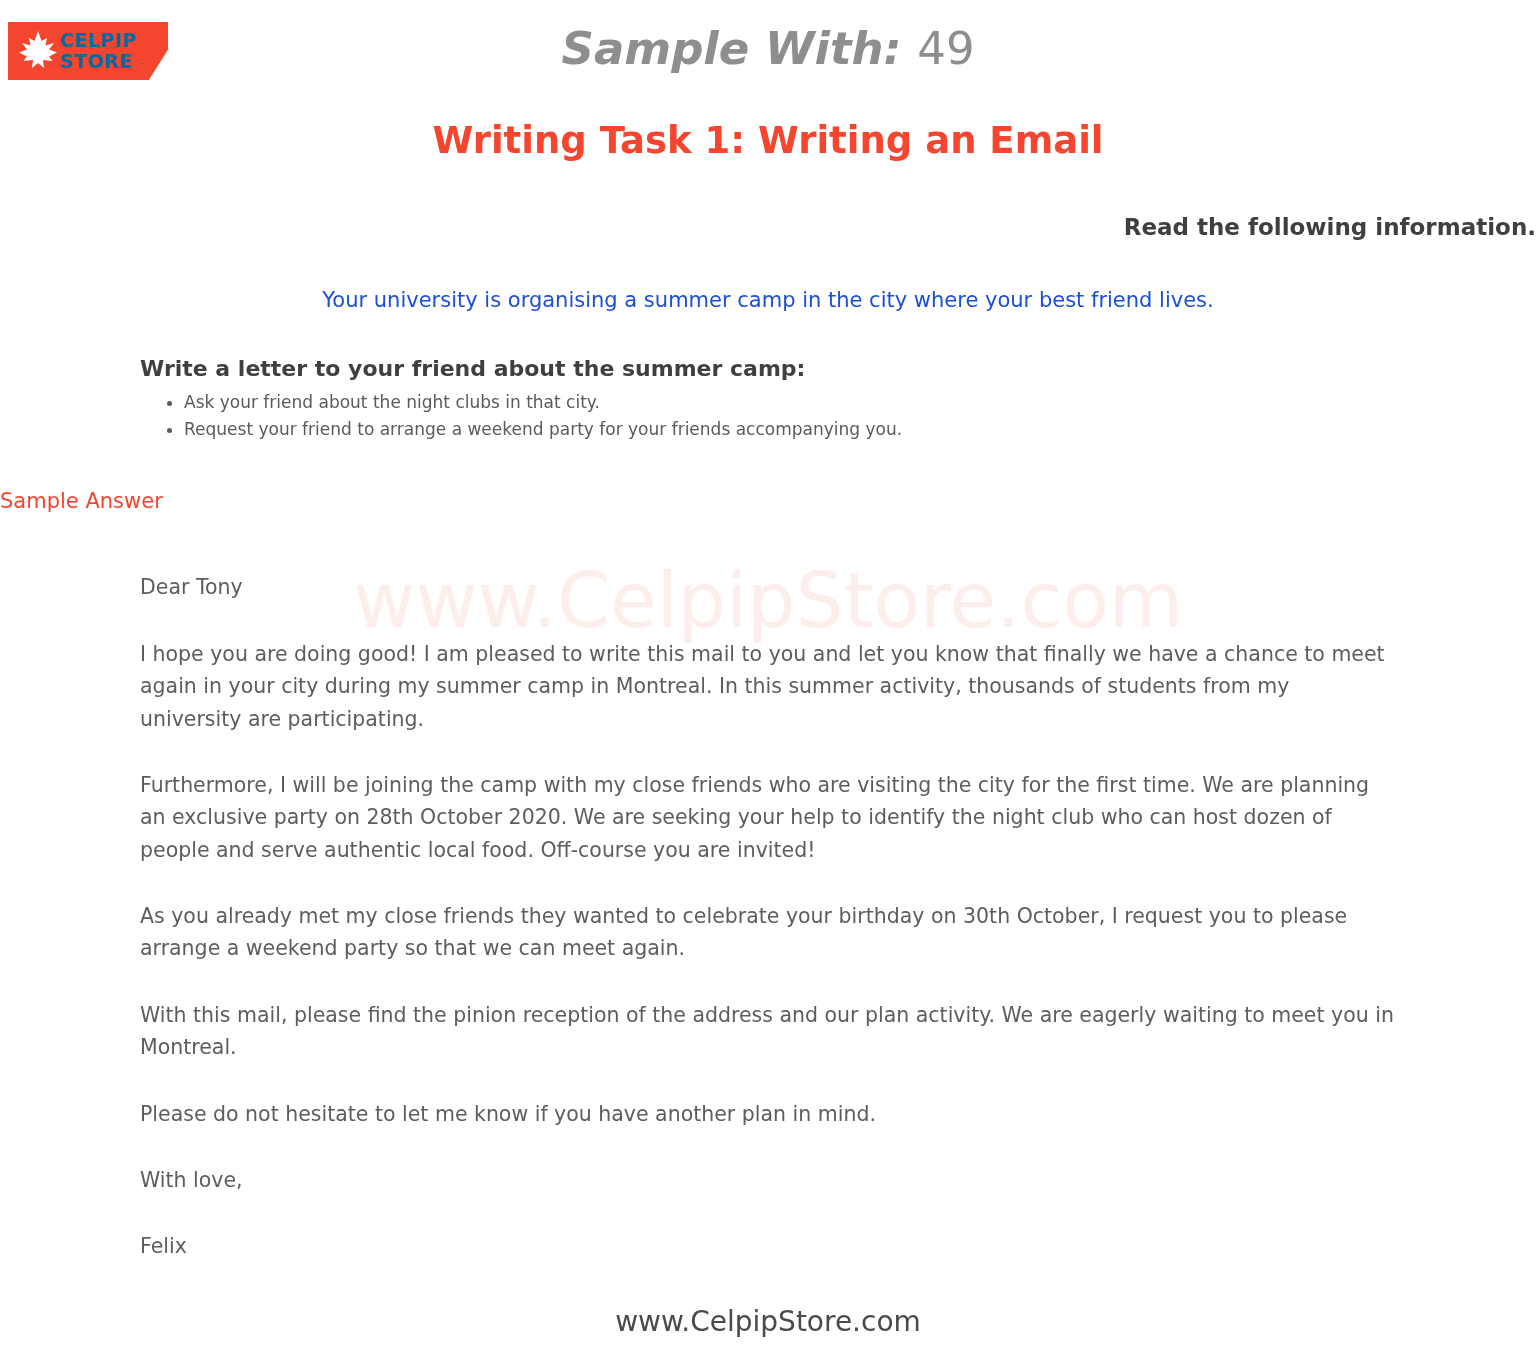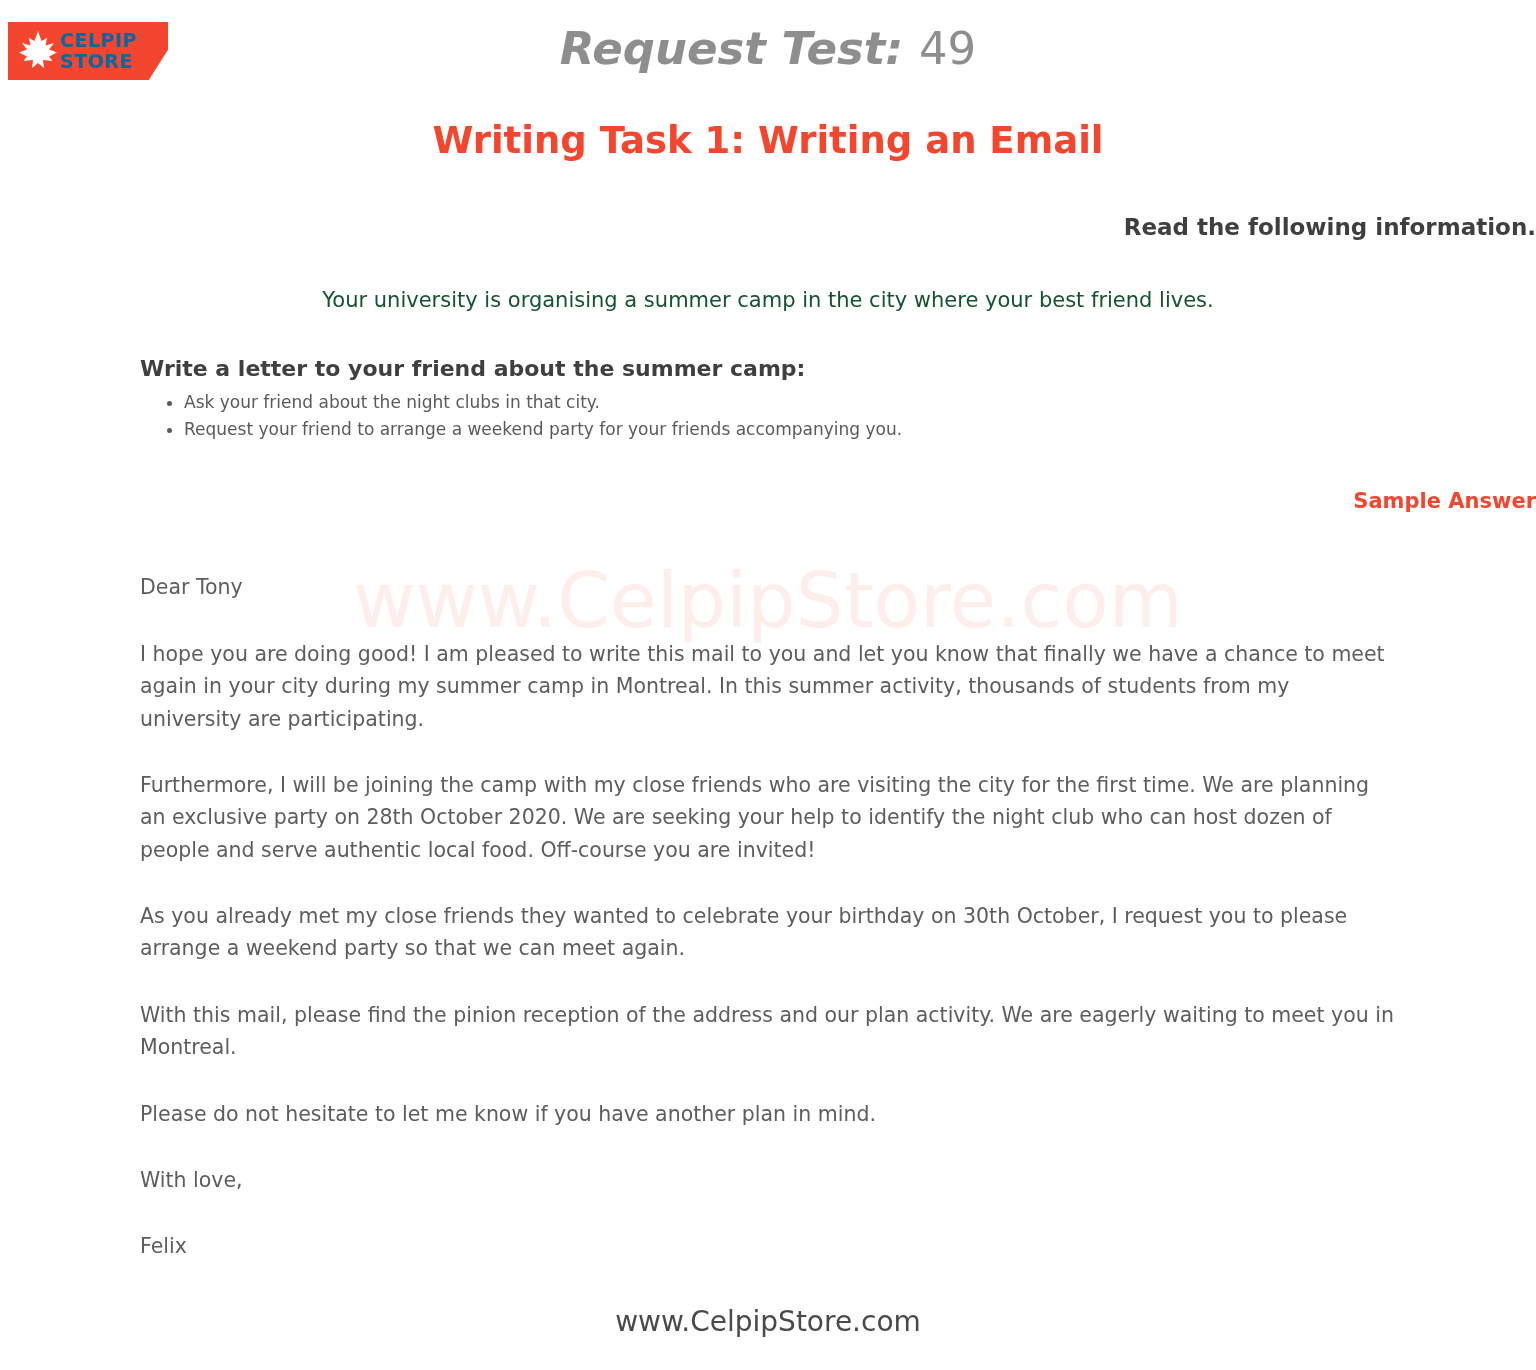--- a/index.html
+++ b/index.html
@@ -95,21 +95,21 @@
   .read-info {
     text-align: right;
     color: #3f3f3f;
     font-size: 23px;
     font-weight: bold;
     margin: 52px 0 0 0;
   }
   .intro {
     text-align: center;
     font-size: 21px;
-    color: #14532d;
+    color: #1d4ed8;
     margin: 48px 0 0 0;
   }
 
   
   .prompt {
     margin: 44px 0 0 140px;
     max-width: 1260px;
   }
   .prompt-head {
     font-size: 22px;
@@ -121,24 +121,24 @@
     margin: 8px 0 0 0;
     padding-left: 44px;
   }
   .prompt-list li {
     font-size: 17px;
     color: #5a5a5a;
     line-height: 1.6;
   }
 
   .sample-answer {
-    text-align: right;
+    text-align: left;
     color: #f4462e;
     font-size: 21px;
-    font-weight: bold;
+    font-weight: normal;
     margin: 46px 0 0 0;
   }
 
   
   .letter {
     margin: 58px 140px 0 140px;
     font-size: 20.5px;
     line-height: 1.58;
     color: #5d5d5d;
   }
@@ -173,21 +173,21 @@
     <div>CELPIP</div>
     <div>STORE</div>
   </div>
 </div>
 
 <div class="watermark">www.CelpipStore.com</div>
 
 <div class="page">
 
   <h1 class="sample-test">
-    <span class="lbl">Request Test:</span>
+    <span class="lbl">Sample With:</span>
     <span class="num">49</span>
   </h1>
 
   <h2 class="task-title">Writing Task 1: Writing an Email</h2>
 
   <h3 class="read-info">Read the following information.</h3>
 
   <p class="intro">Your university is organising a summer camp in the city where your best friend lives.</p>
 
   <div class="prompt">

